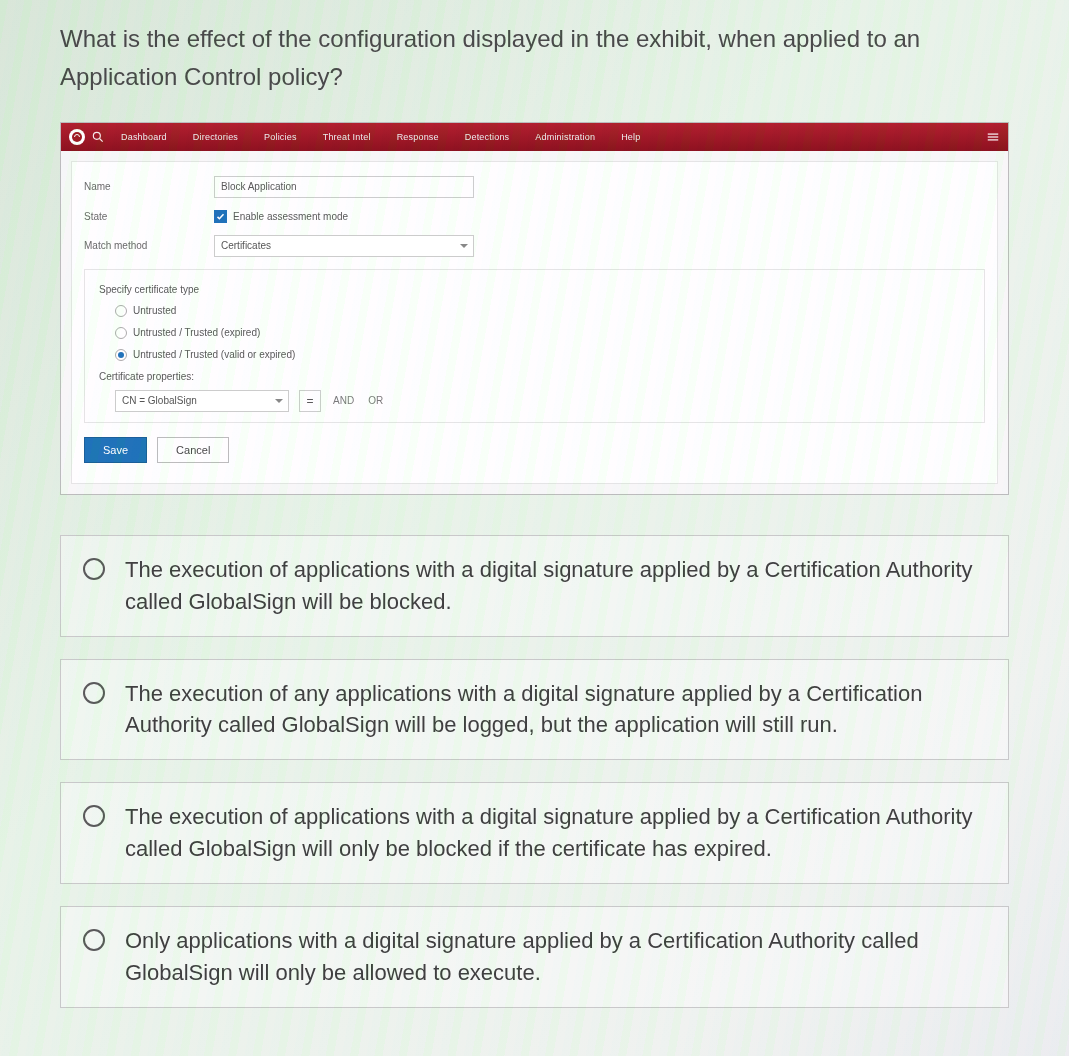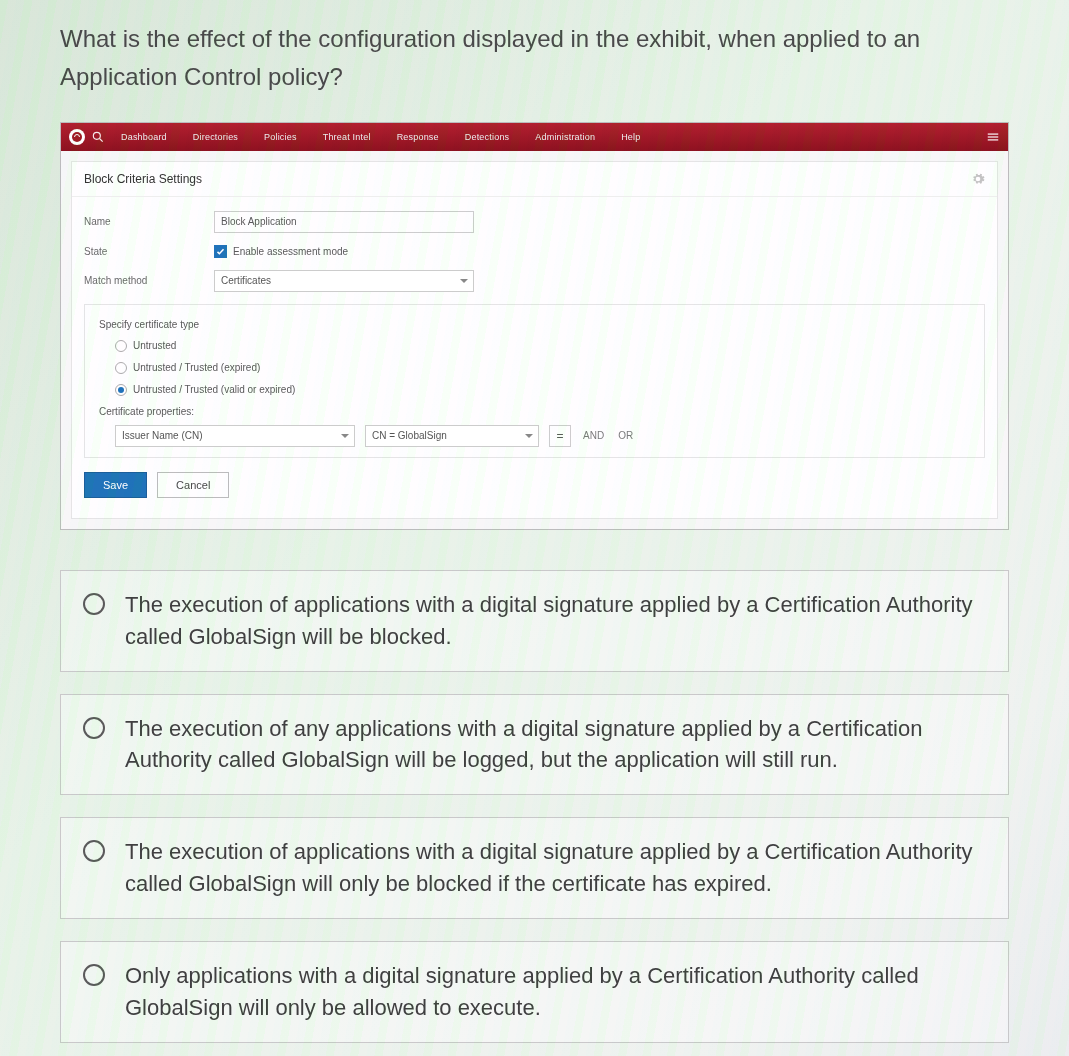--- a/index.html
+++ b/index.html
@@ -123,28 +123,20 @@
     <span class="topbar-right">
       <svg viewBox="0 0 24 24" fill="#fff">
           <rect x="3" y="6" width="18" height="2"></rect>
           <rect x="3" y="11" width="18" height="2"></rect>
           <rect x="3" y="16" width="18" height="2"></rect>
         </svg>
     </span>
   </div>
 
   <div class="panel">
-    <div class="panel-title">
-      <span>Block Criteria Settings</span>
-      <span class="gear">
-        <svg viewBox="0 0 24 24" fill="#888">
-            <path d="M12 8a4 4 0 1 0 0 8 4 4 0 0 0 0-8zm9 4l2 1-1 3-2-1a7 7 0 0 1-2 2l1 2-3 1-1-2h-3l-1 2-3-1 1-2a7 7 0 0 1-2-2l-2 1-1-3 2-1v-1l-2-1 1-3 2 1a7 7 0 0 1 2-2l-1-2 3-1 1 2h3l1-2 3 1-1 2a7 7 0 0 1 2 2l2-1 1 3-2 1z"></path>
-          </svg>
-      </span>
-    </div>
     <div class="form">
 
       <div class="row">
         <div class="lbl">Name</div>
         <div class="val">
           <div class="input">Block Application</div>
         </div>
       </div>
 
       <div class="row">
@@ -180,23 +172,20 @@
           <span>Untrusted / Trusted (expired)</span>
         </div>
         <div class="radio-row">
           <span class="radio sel"></span>
           <span>Untrusted / Trusted (valid or expired)</span>
         </div>
 
         <div class="cert-title">Certificate properties:</div>
 
         <div class="cert-row">
-          <div class="select">
-            <div class="input">Issuer Name (CN)</div>
-          </div>
           <div class="select cnsel">
             <div class="input" style="min-width:140px;">CN = GlobalSign</div>
           </div>
           <div class="opbox">=</div>
           <span class="logic">AND</span>
           <span class="logic">OR</span>
         </div>
       </div>
 
       <div class="btns">

